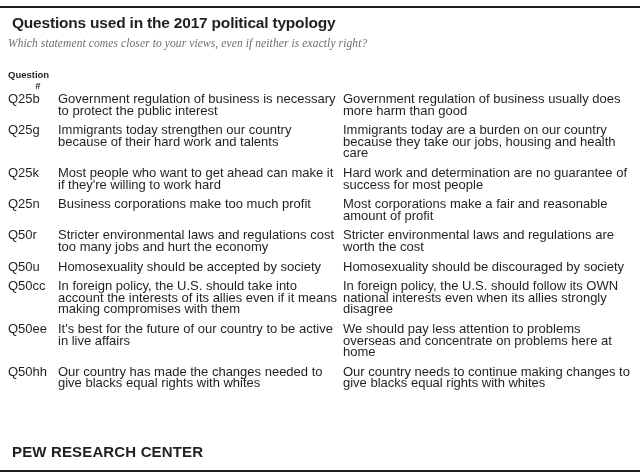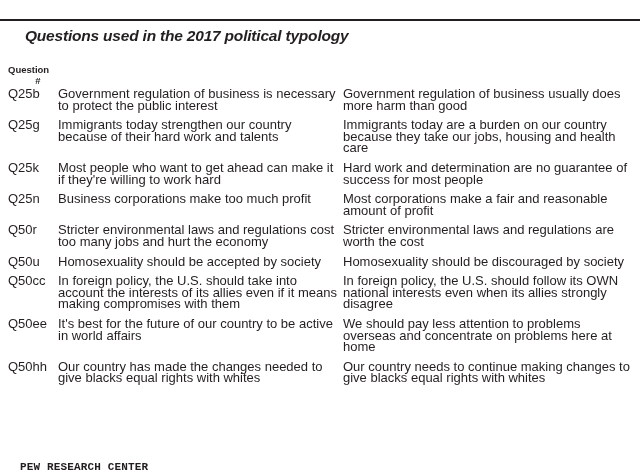--- a/index.html
+++ b/index.html
@@ -38,23 +38,22 @@
     height: 2px;
     background: #231f20;
   }
   .title {
     font-family: "Liberation Sans", sans-serif;
     font-weight: bold;
     font-size: 15.5px;
     line-height: 18px;
     letter-spacing: -0.2px;
     color: #231f20;
-    margin: 17px;
+    margin: 4px;
     padding-top: 10px;
-    font-style: italic;
   }
   .subtitle {
     font-family: "Liberation Serif", serif;
     font-style: italic;
     font-size: 11.5px;
     line-height: 14px;
     color: #6d6e71;
     margin: 4px 0 0 0;
     letter-spacing: 0.1px;
   }
@@ -81,37 +80,37 @@
     line-height: 11.6px;
     color: #231f20;
     padding: 0 0 8px 0;
   }
   td.qnum { width: 50px; padding-right: 4px; white-space: nowrap; }
   td.stmt-a { width: 285px; padding-right: 10px; }
   td.stmt-b { width: 289px; }
 
   .footer {
     position: absolute;
-    left: 20px;
+    left: 12px;
     bottom: 20px;
     font-weight: bold;
-    font-size: 11px;
+    font-size: 15px;
     letter-spacing: 0.15px;
     color: #231f20;
-    font-family: Liberation Mono, monospace;
   }
 </style>
 </head>
 <body>
 
 <div class="sheet">
 
   <div class="rule-top"></div>
 
   <h1 class="title">Questions used in the 2017 political typology</h1>
+  <p class="subtitle">Which statement comes closer to your views, even if neither is exactly right?</p>
 
   <div class="colhead">
     <div class="line1">Question</div>
     <div class="line2">#</div>
   </div>
 
   <table class="qtable">
     <tbody>
 
       <tr>
@@ -152,21 +151,21 @@
       </tr>
 
       <tr>
         <td class="qnum">Q50cc</td>
         <td class="stmt-a">In foreign policy, the U.S. should take into account the interests of its allies even if it means making compromises with them</td>
         <td class="stmt-b">In foreign policy, the U.S. should follow its OWN national interests even when its allies strongly disagree</td>
       </tr>
 
       <tr>
         <td class="qnum">Q50ee</td>
-        <td class="stmt-a">It's best for the future of our country to be active in world affairs</td>
+        <td class="stmt-a">It's best for the future of our country to be active in live affairs</td>
         <td class="stmt-b">We should pay less attention to problems overseas and concentrate on problems  here at home</td>
       </tr>
 
       <tr>
         <td class="qnum">Q50hh</td>
         <td class="stmt-a">Our country has made the changes needed to give blacks equal rights with whites</td>
         <td class="stmt-b">Our country needs to continue making changes to give blacks equal rights with whites</td>
       </tr>
 
 

